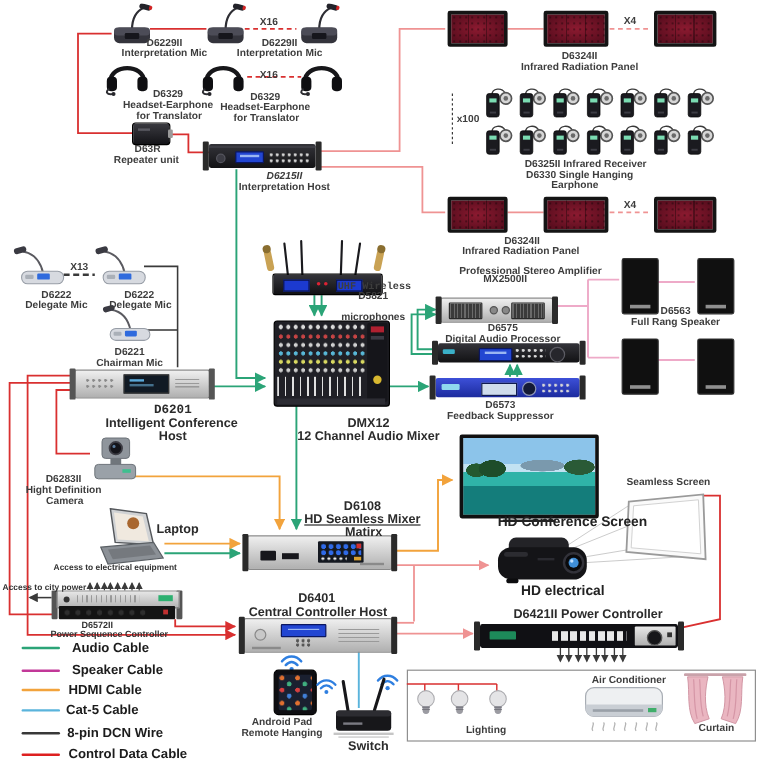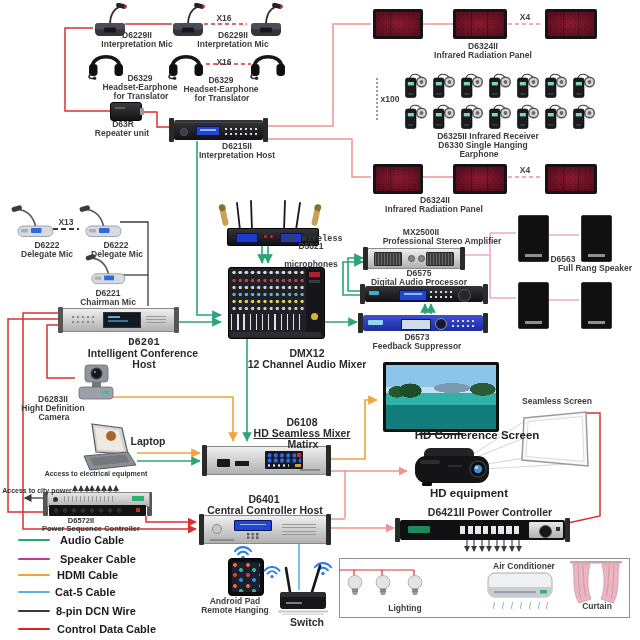--- a/index.html
+++ b/index.html
@@ -512,38 +512,38 @@
 <div class="lbl" style="left:233px;top:39px;">Interpretation Mic</div>
 <div class="lbl" style="left:140px;top:73px;">D6329</div>
 <div class="lbl" style="left:140px;top:82px;">Headset-Earphone</div>
 <div class="lbl" style="left:141px;top:91px;">for Translator</div>
 <div class="lbl" style="left:224px;top:57px;">X16</div>
 <div class="lbl" style="left:221px;top:75px;">D6329</div>
 <div class="lbl" style="left:221px;top:84px;">Headset-Earphone</div>
 <div class="lbl" style="left:222px;top:93px;">for Translator</div>
 <div class="lbl" style="left:123px;top:119px;">D63R</div>
 <div class="lbl" style="left:122px;top:128px;">Repeater unit</div>
-<div class="lbl" style="left:237px;top:141px;">D6215II</div>
+<div class="lbl" style="left:237px;top:141px;font-style:italic;">D6215II</div>
 <div class="lbl" style="left:237px;top:150px;">Interpretation Host</div>
 <div class="lbl" style="left:483px;top:41px;">D6324II</div>
 <div class="lbl" style="left:483px;top:50px;">Infrared Radiation Panel</div>
 <div class="lbl" style="left:525px;top:12px;">X4</div>
 <div class="lbl" style="left:390px;top:94px;">x100</div>
 <div class="lbl" style="left:488px;top:131px;">D6325II Infrared Receiver</div>
 <div class="lbl" style="left:483px;top:140px;">D6330 Single Hanging</div>
 <div class="lbl" style="left:479px;top:149px;">Earphone</div>
 <div class="lbl" style="left:435px;top:195px;">D6324II</div>
 <div class="lbl" style="left:434px;top:204px;">Infrared Radiation Panel</div>
 <div class="lbl" style="left:525px;top:165px;">X4</div>
 <div class="lbl" style="left:421px;top:227px;">MX2500II</div>
-<div class="lbl" style="left:420px;top:236px;padding-left:44px;">Professional Stereo Amplifier</div>
+<div class="lbl" style="left:420px;top:220px;padding-left:44px;">Professional Stereo Amplifier</div>
 <div class="lbl" style="left:419px;top:268px;">D6575</div>
 <div class="lbl" style="left:419px;top:277px;">Digital Audio Processor</div>
 <div class="lbl" style="left:563px;top:254px;">D6563</div>
-<div class="lbl" style="left:563px;top:263px;margin-left:32px;">Full Rang Speaker</div>
+<div class="lbl" style="left:563px;top:263px;">Full Rang Speaker</div>
 <div class="lbl" style="left:417px;top:332px;">D6573</div>
 <div class="lbl" style="left:417px;top:341px;">Feedback Suppressor</div>
 <div class="lbl" style="left:311px;top:241px;">D5821</div>
 <div class="lbl" style="left:312px;top:234px;font-family:Liberation Mono, monospace;">UHF Wireless</div>
 <div class="lbl" style="left:311px;top:259px;">microphones</div>
 <div class="lbl lbl-md" style="left:307px;top:347px;">DMX12</div>
 <div class="lbl lbl-md" style="left:307px;top:358px;">12 Channel Audio Mixer</div>
 <div class="lbl" style="left:66px;top:217px;">X13</div>
 <div class="lbl" style="left:47px;top:240px;">D6222</div>
 <div class="lbl" style="left:47px;top:249px;">Delegate Mic</div>
@@ -556,21 +556,21 @@
 <div class="lbl lbl-md" style="left:144px;top:358px;">Host</div>
 <div class="lbl" style="left:53px;top:394px;">D6283II</div>
 <div class="lbl" style="left:53px;top:403px;">Hight Definition</div>
 <div class="lbl" style="left:54px;top:412px;">Camera</div>
 <div class="lbl lbl-md" style="left:148px;top:435px;">Laptop</div>
 <div class="lbl lbl-md" style="left:302px;top:416px;">D6108</div>
 <div class="lbl lbl-md" style="left:302px;top:427px;text-decoration:underline;">HD Seamless Mixer</div>
 <div class="lbl lbl-md" style="left:303px;top:438px;">Matirx</div>
 <div class="lbl lbl-lg" style="left:439px;top:429px;">HD Conference Screen</div>
 <div class="lbl" style="left:557px;top:396px;">Seamless Screen</div>
-<div class="lbl lbl-lg" style="left:431px;top:487px;">HD equipment</div>
+<div class="lbl lbl-lg" style="left:431px;top:487px;">HD electrical</div>
 <div class="lbl lbl-md" style="left:490px;top:506px;">D6421II Power Controller</div>
 <div class="lbl lbl-md" style="left:264px;top:493px;">D6401</div>
 <div class="lbl lbl-md" style="left:265px;top:504px;">Central Controller Host</div>
 <div class="lbl lbl-xs" style="left:96px;top:470px;">Access to electrical equipment</div>
 <div class="lbl lbl-xs" style="left:37px;top:487px;">Access to city power</div>
 <div class="lbl lbl-x2" style="left:81px;top:516px;">D6572II</div>
 <div class="lbl lbl-x2" style="left:91px;top:524px;">Power Sequence Controller</div>
 <div class="lbl" style="left:235px;top:596px;">Android Pad</div>
 <div class="lbl" style="left:235px;top:605px;">Remote Hanging</div>
 <div class="lbl lbl-md" style="left:307px;top:616px;">Switch</div>

